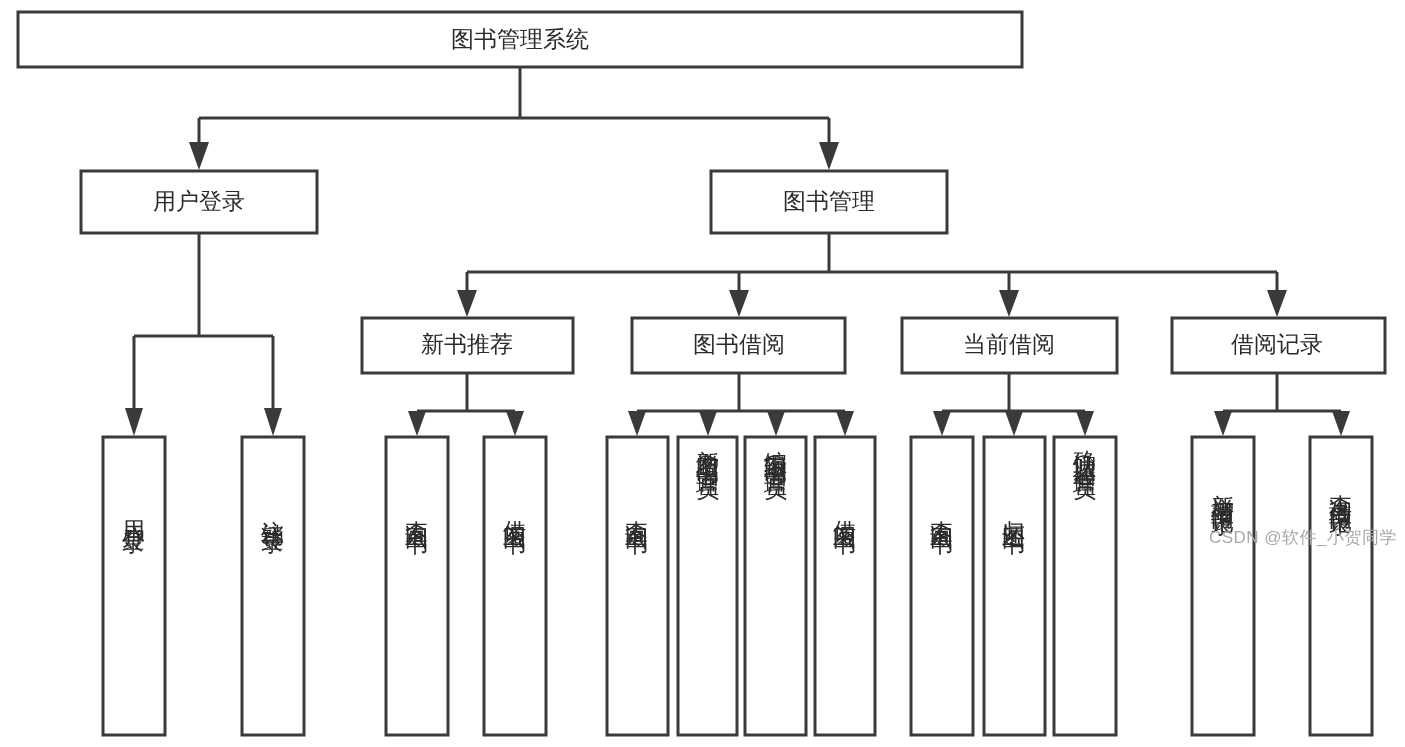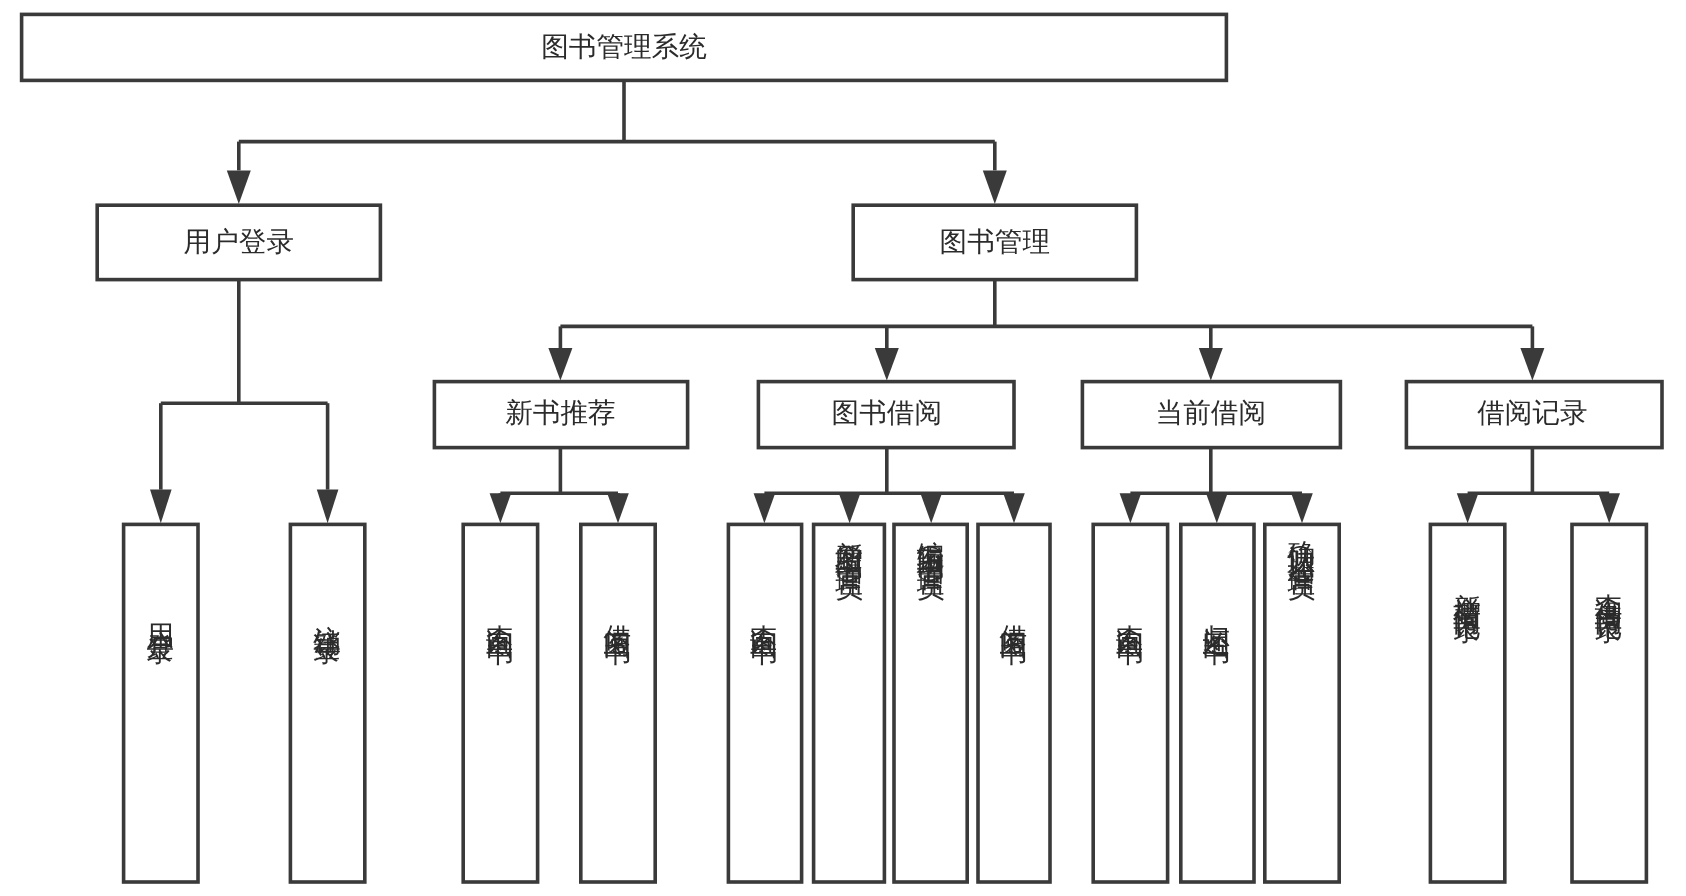--- a/index.html
+++ b/index.html
@@ -221,14 +221,15 @@
       <text class="node-label-v" x="1223" y="488" text-anchor="middle">新增借阅记录</text>
     </g>
 
     <g>
       <rect class="node-box" x="1310" y="437" width="62" height="298"></rect>
       <text class="node-label-v" x="1341" y="488" text-anchor="middle">查询借阅记录</text>
     </g>
 
   </svg>
 
+  <div class="watermark">CSDN @软件_小贺同学</div>
 
 </div>
 
 </body></html>

